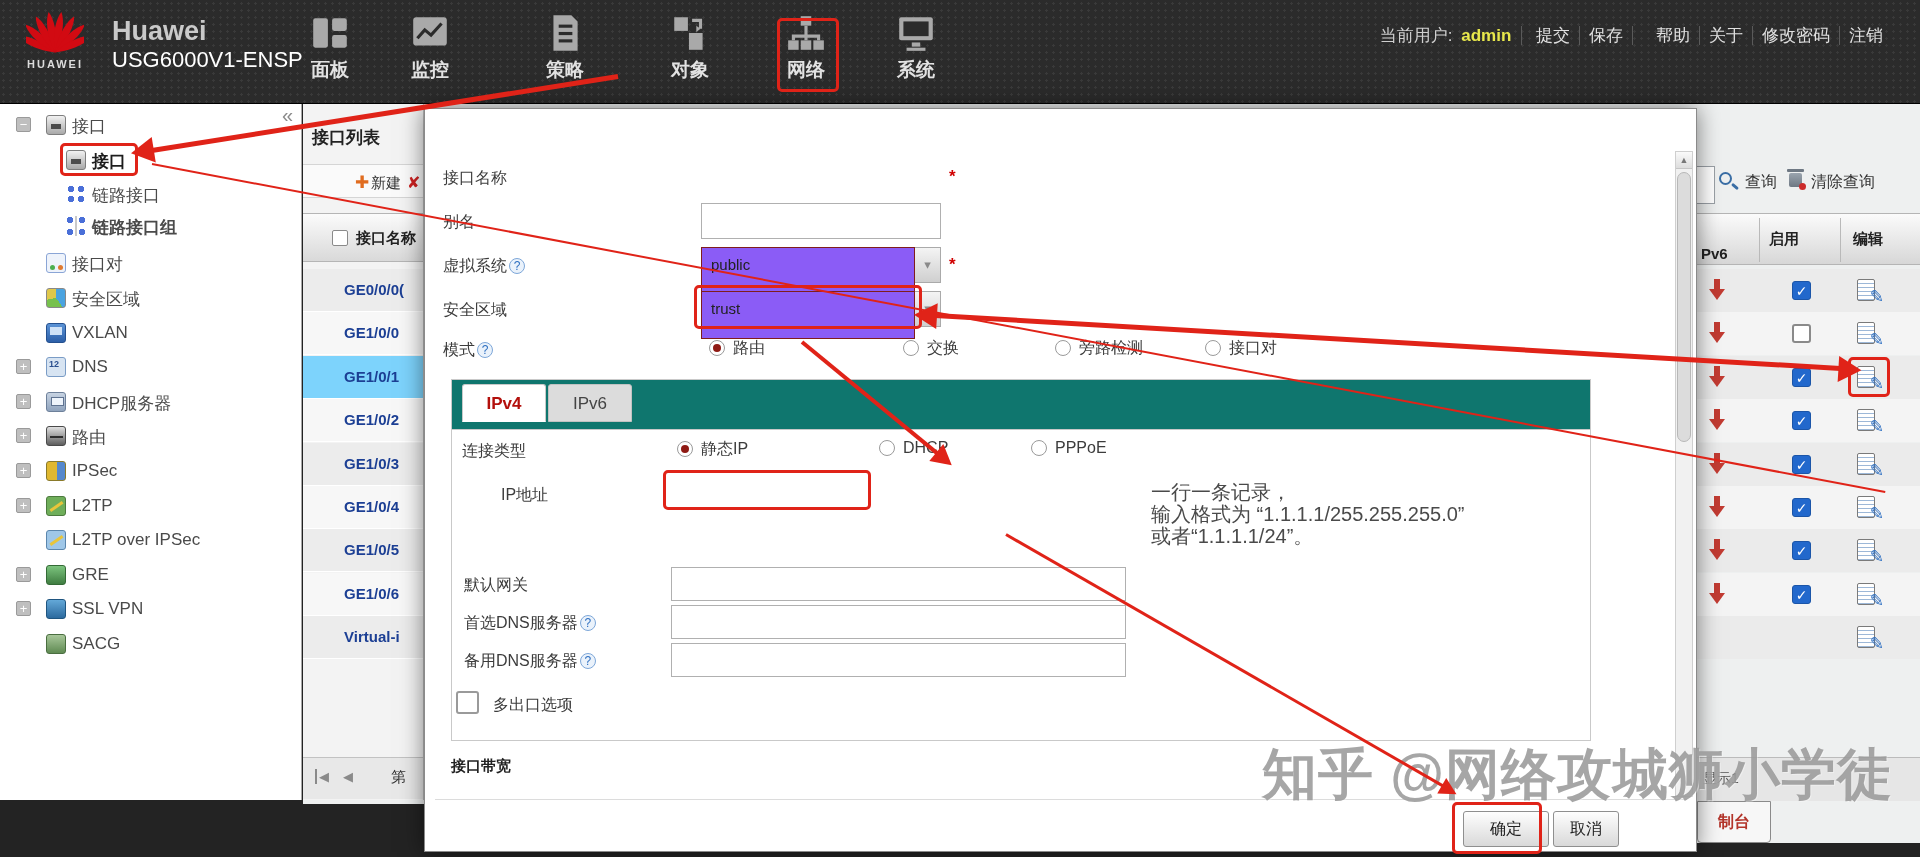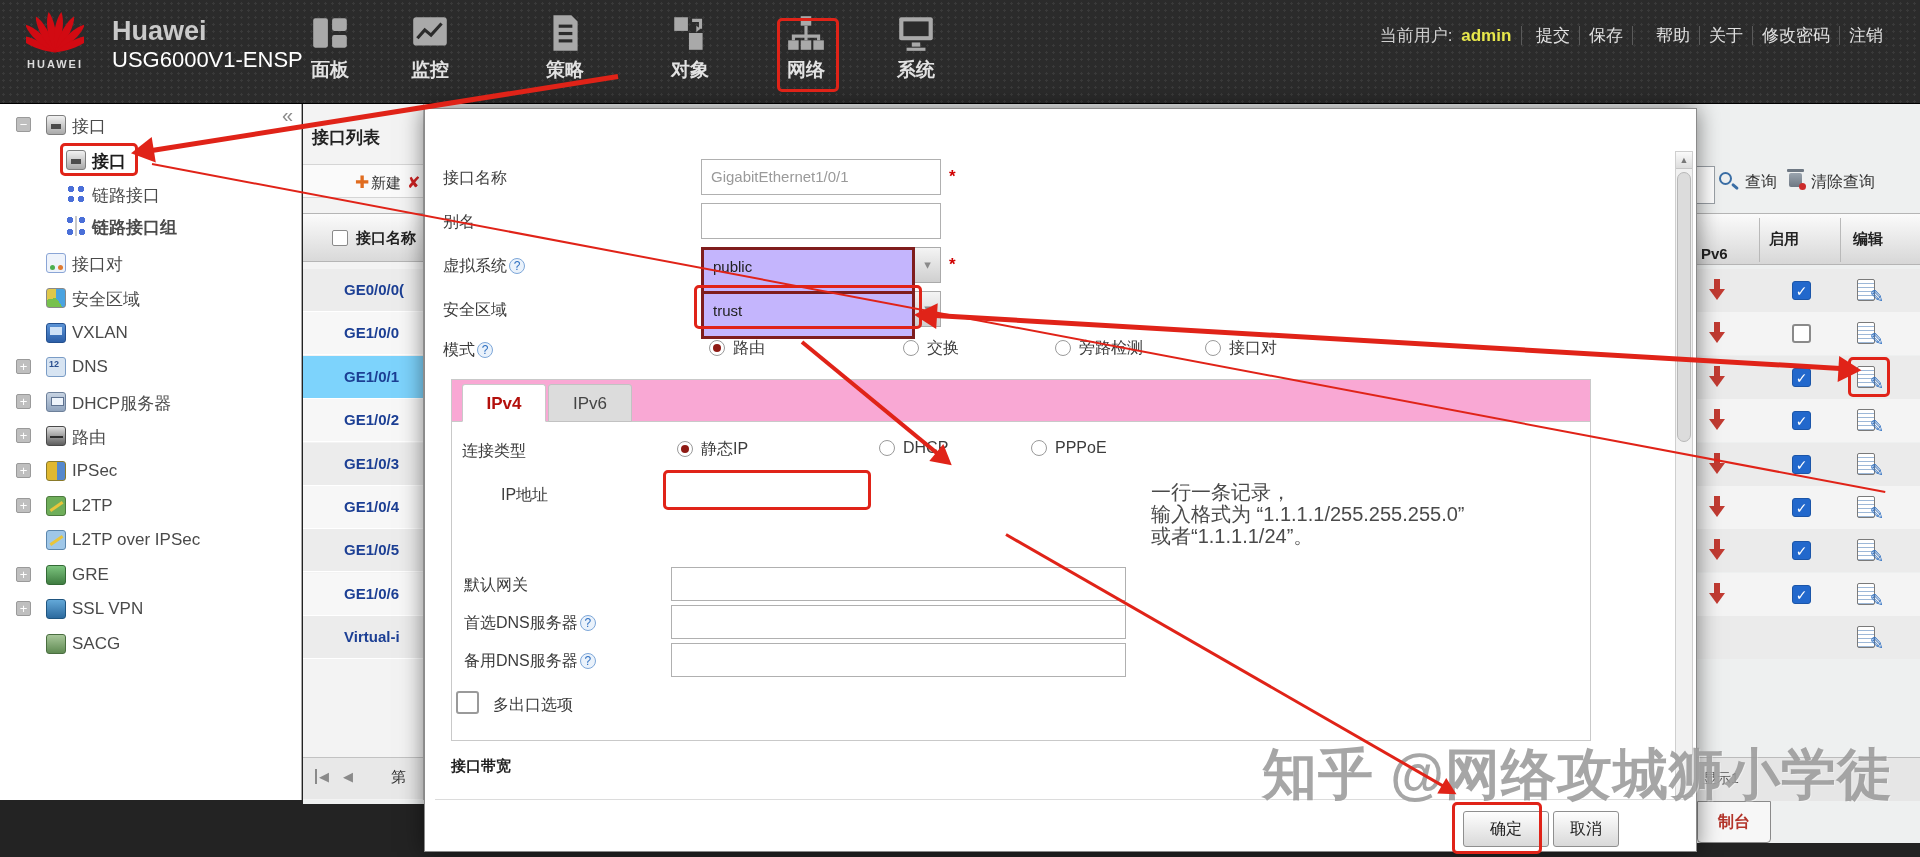--- a/index.html
+++ b/index.html
@@ -128,32 +128,32 @@
   .dlg-title{position:absolute;left:18px;top:8px;font-size:17px;font-weight:bold;color:#333;}
   .dlg-close{position:absolute;right:32px;top:5px;font-size:22px;color:#555;cursor:pointer;}
   .flabel{position:absolute;left:18px;font-size:16px;color:#3c3c3c;white-space:nowrap;}
   .flabel2{position:absolute;font-size:16px;color:#3c3c3c;white-space:nowrap;}
   .help{display:inline-block;width:16px;height:16px;border-radius:50%;background:#eaf2fb;border:1px solid #7da7d9;
         color:#2e6fc0;font-size:12px;line-height:15px;text-align:center;vertical-align:1px;margin-left:2px;}
   .fbox{position:absolute;height:36px;background:#fff;border:1px solid #b0b0b0;font-size:15px;
         line-height:34px;padding-left:9px;color:#222;}
   .fbox.disabled{color:#9a9a9a;}
   .selwrap{position:absolute;height:36px;}
-  .selwrap .sval{position:absolute;left:0;top:0;width:214px;height:48px;background:#c4b5fd;border:3px solid #7f1d1d;
+  .selwrap .sval{position:absolute;left:0;top:0;width:214px;height:48px;background:#8b5cf6;border:1px solid #7f1d1d;
                  font-size:15px;line-height:34px;padding-left:9px;color:#222;}
   .selwrap .sbtn{position:absolute;left:214px;top:0;width:26px;height:36px;background:linear-gradient(#f4f4f4,#cfcfcf);
                  border:1px solid #aaa;border-left:none;text-align:center;line-height:34px;color:#8a8a8a;font-size:13px;cursor:pointer;}
   .reqmark{position:absolute;color:#d00000;font-size:17px;font-weight:bold;}
   .radio-item{position:absolute;height:20px;cursor:pointer;white-space:nowrap;}
   .radio{display:inline-block;width:16px;height:16px;border:1px solid #9a9a9a;border-radius:50%;background:#fff;
          vertical-align:-3px;position:relative;}
   .radio.sel::after{content:"";position:absolute;left:3px;top:3px;width:8px;height:8px;border-radius:50%;background:#8f1a14;}
   .radio-item .rlabel{font-size:16px;color:#3c3c3c;margin-left:8px;}
   .tabbox{position:absolute;left:26px;top:270px;width:1140px;height:362px;border:1px solid #c9c9c9;background:#fff;}
-  .tabstrip{position:absolute;left:0;top:0;width:100%;height:42px;background:#f9a8d4;border-bottom:1px solid #c9c9c9;}
+  .tabstrip{position:absolute;left:0;top:0;width:100%;height:50px;background:#0f766e;border-bottom:1px solid #c9c9c9;}
   .tab{position:absolute;top:4px;width:84px;height:38px;text-align:center;line-height:38px;font-size:17px;cursor:pointer;}
   .tab.active{left:10px;background:#fff;border:1px solid #c9c9c9;border-bottom:1px solid #fff;font-weight:bold;color:#b3100c;border-radius:3px 3px 0 0;}
   .tab.inactive{left:96px;background:#dcdcdc;border:1px solid #c2c2c2;color:#444;border-radius:3px 3px 0 0;}
   .iptextarea{position:absolute;left:246px;top:358px;width:452px;height:84px;border:1px solid #b9b9b9;
               font-size:15px;color:#222;padding:8px 0 0 32px;line-height:22px;}
   .iphint{position:absolute;left:726px;top:372px;font-size:20px;color:#4a4a4a;line-height:22px;white-space:nowrap;}
   .cbsq{position:absolute;width:23px;height:23px;background:#fff;border:2px solid #9a9a9a;border-radius:3px;cursor:pointer;}
   .bandwidth{position:absolute;left:26px;top:648px;font-size:15px;font-weight:bold;color:#222;}
   .dlg-sep{position:absolute;left:10px;top:690px;width:1252px;border-top:1px solid #dcdcdc;}
   .dlg-btn{position:absolute;top:702px;height:36px;background:linear-gradient(#fefefe,#d9d9d9);
@@ -497,21 +497,20 @@
       </div>
     <div class="ra-pager">
       <span class="pinfo">显示1</span>
     </div>
     <div class="console-tab">制台</div>
   </div>
 
   <div class="dialog">
 
     <div class="flabel" style="top:59px">接口名称</div>
-    <div class="fbox disabled" style="left:276px;top:50px;width:240px">GigabitEthernet1/0/1</div>
     <div class="reqmark" style="left:524px;top:58px">*</div>
 
     <div class="flabel" style="top:103px">别名</div>
     <div class="fbox" style="left:276px;top:94px;width:240px"></div>
 
     <div class="flabel" style="top:147px"><span>虚拟系统</span><span class="help">?</span></div>
     <div class="selwrap" style="left:276px;top:138px">
       <div class="sval">public</div>
       <div class="sbtn">▾</div>
     </div>

